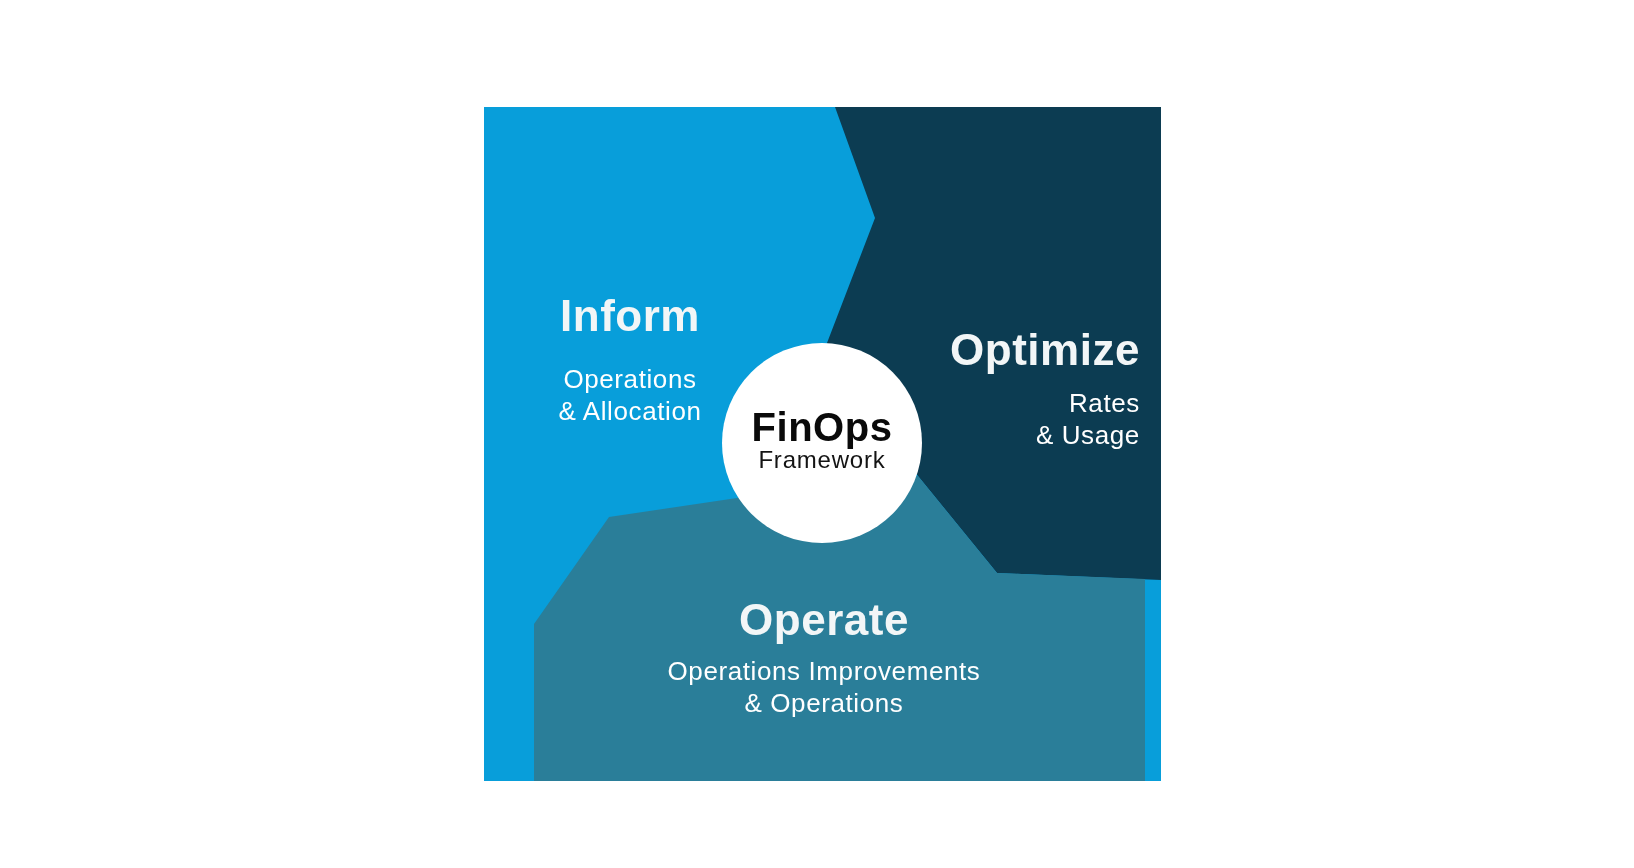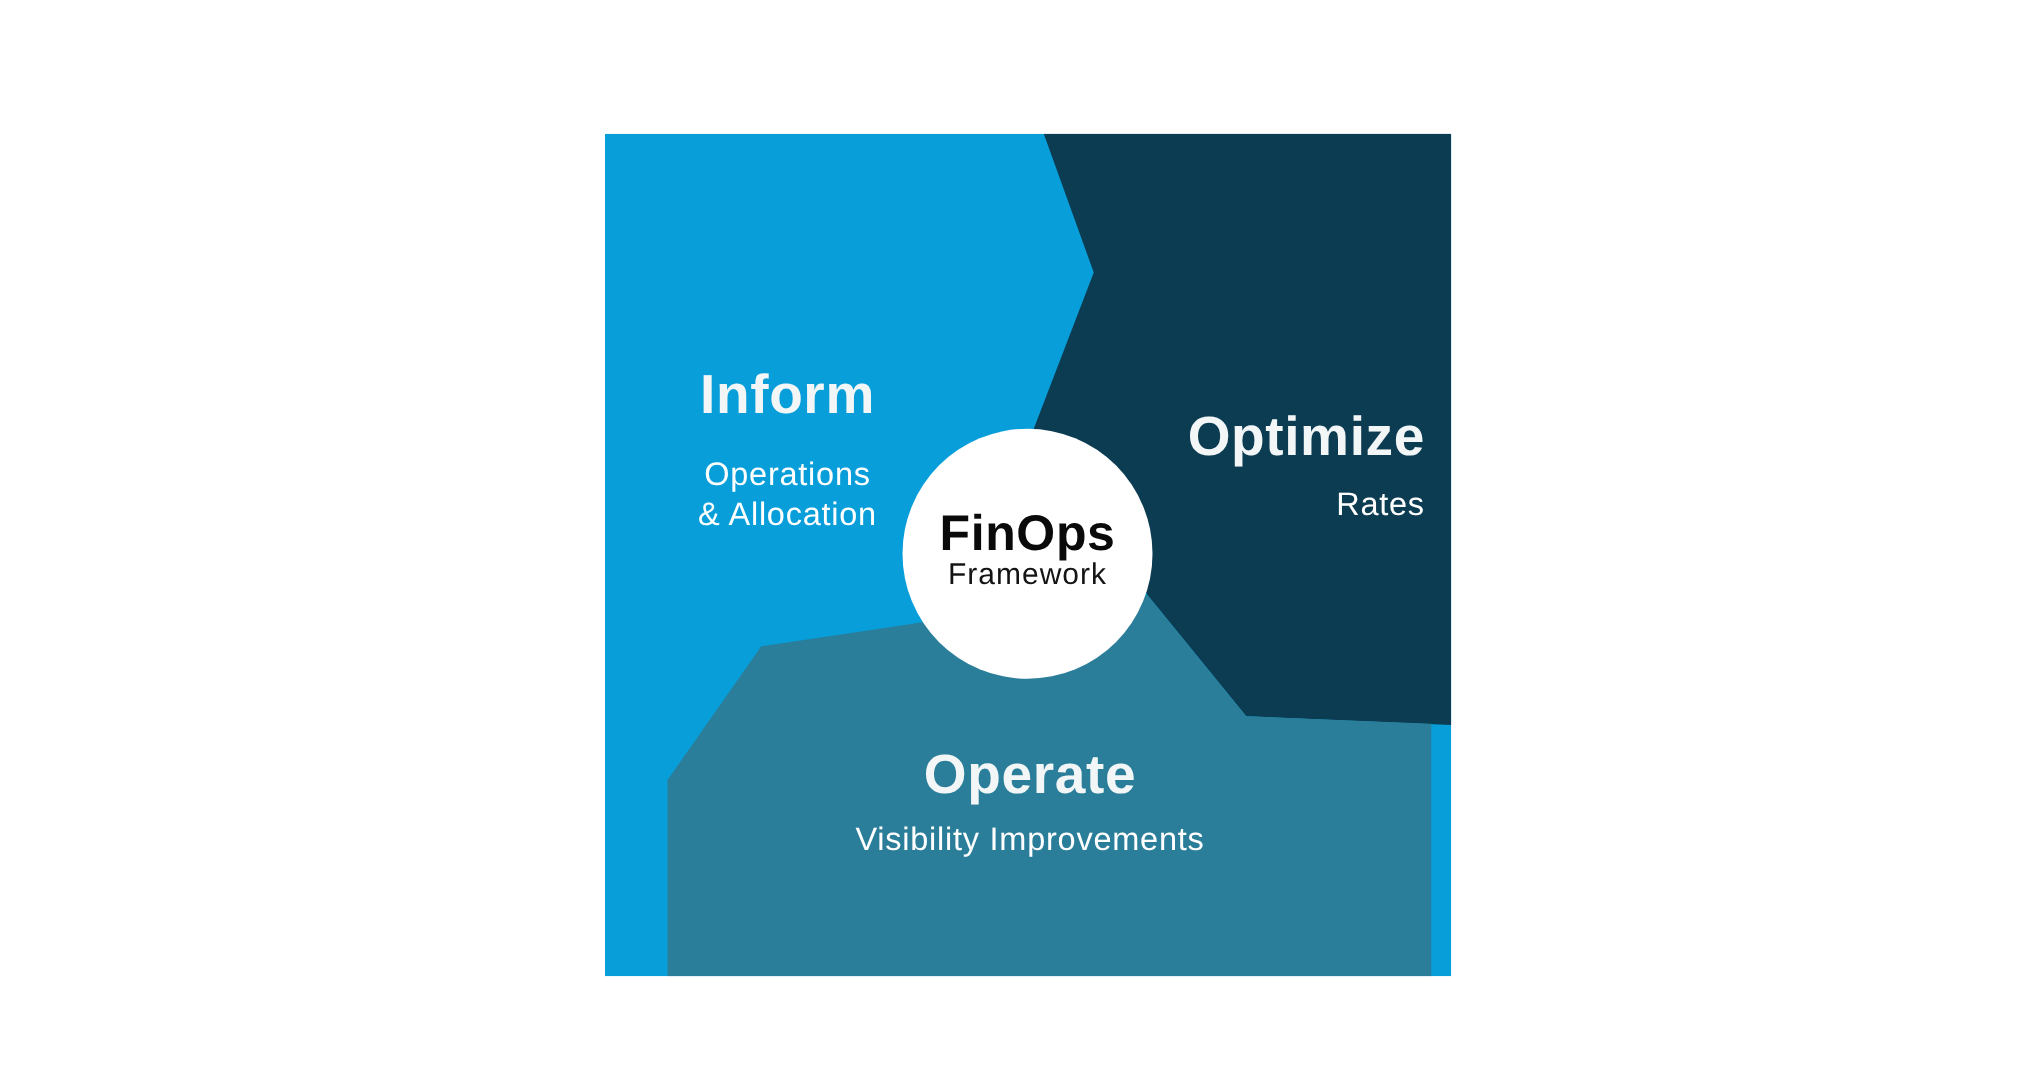--- a/index.html
+++ b/index.html
@@ -83,27 +83,29 @@
       <div class="phase-sub gap-inform" style="color: rgb(255, 255, 255);">
         <div>Operations</div>
         <div>&amp; Allocation</div>
       </div>
     </div>
 
     <div class="txt-block" style="left:537px; top:219px;margin-left:24px;">
       <div class="phase-heading" style="color: rgb(242, 246, 247);">Optimize</div>
       <div class="phase-sub gap-optimize" style="color: rgb(255, 255, 255);">
         <div>Rates</div>
+        <div>&amp; Usage</div>
       </div>
     </div>
 
     <div class="txt-block" style="left:340px; top:489px;">
       <div class="phase-heading" style="color: rgb(242, 246, 247);">Operate</div>
       <div class="phase-sub gap-operate" style="color: rgb(255, 255, 255);">
-        <div>Visibility Improvements</div>
+        <div>Operations Improvements</div>
+        <div>&amp; Operations</div>
       </div>
     </div>
 
     <div class="txt-block" style="left:338px; top:303px;">
       <div class="center-title" style="color: rgb(10, 10, 10);">FinOps</div>
       <div class="center-subtitle" style="color: rgb(20, 20, 20);">Framework</div>
     </div>
 
   </div>
 </div>

